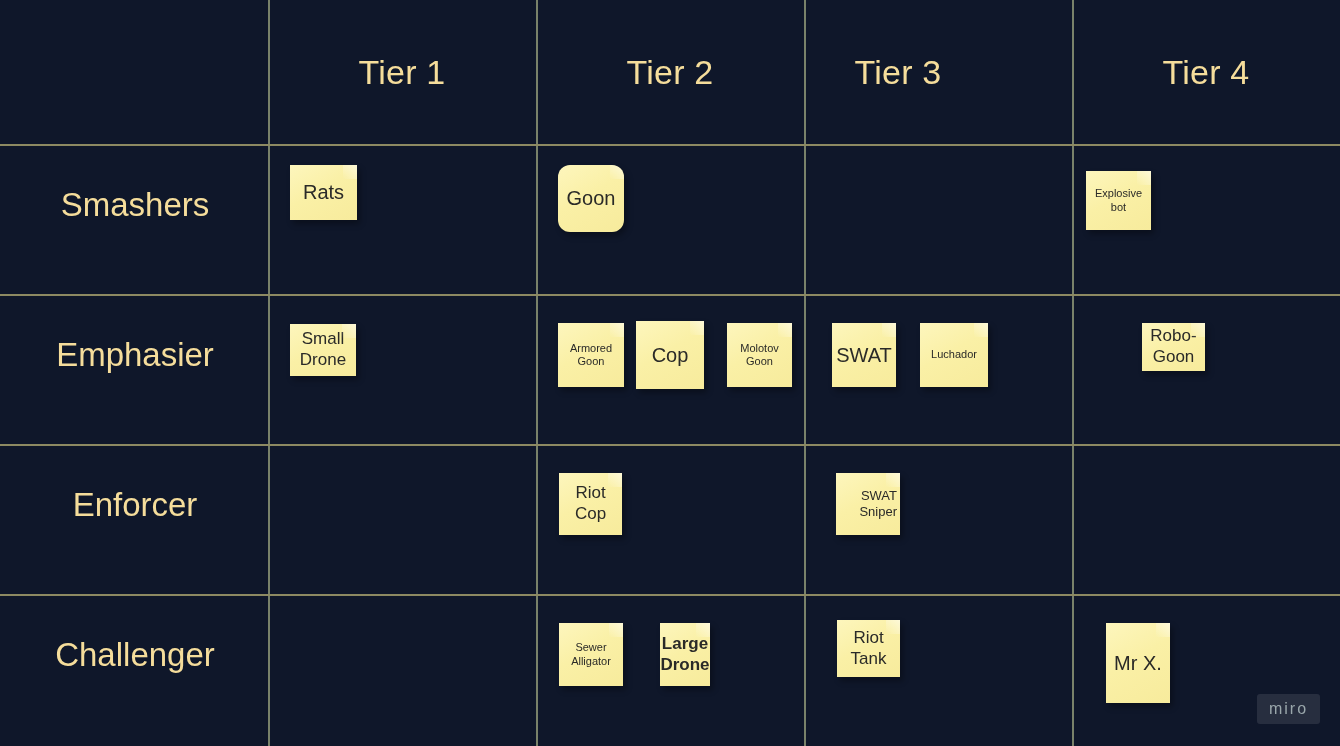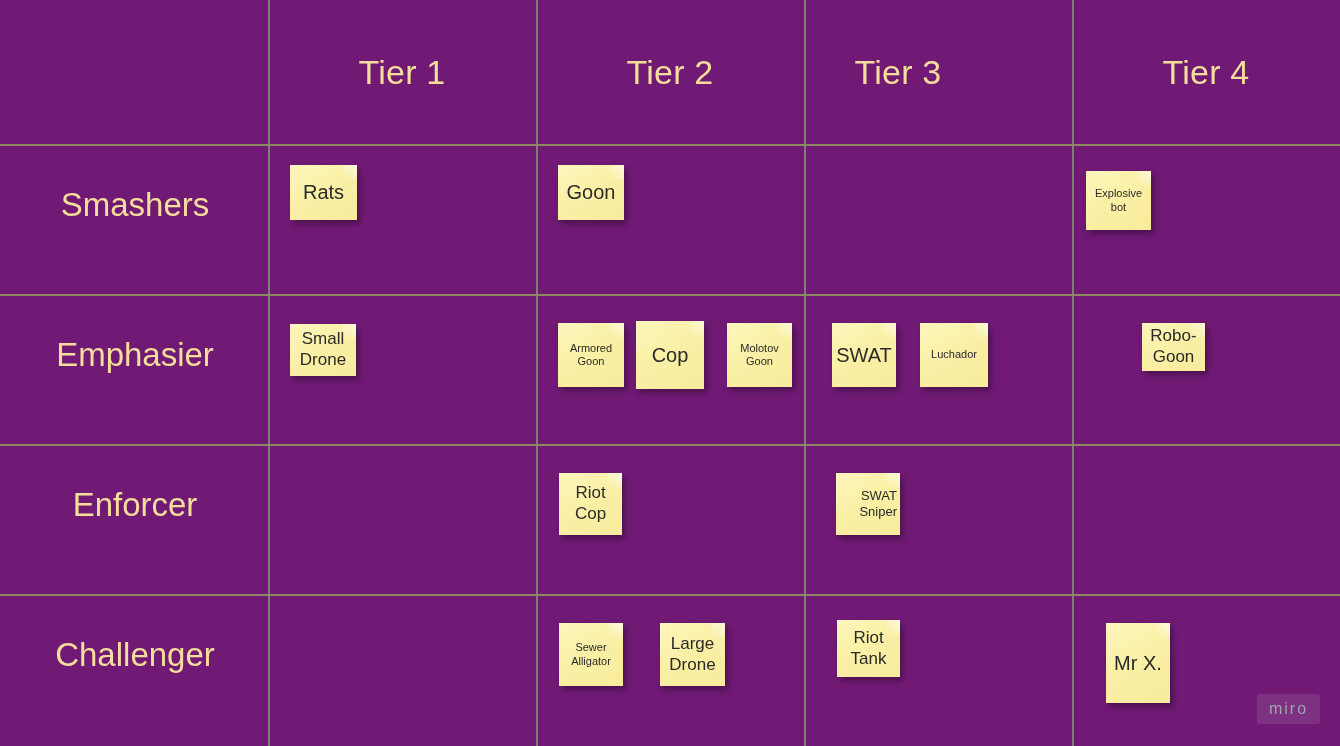--- a/index.html
+++ b/index.html
@@ -5,21 +5,21 @@
 <style>
   html, body {
     margin: 0;
     padding: 0;
     background: #1e3a42;
   }
   #board {
     position: relative;
     width: 1340px;
     height: 746px;
-    background: #701a75;
+    background: #0f172a;
     font-family: "Liberation Sans", sans-serif;
     overflow: hidden;
   }
 
   
   .vline {
     position: absolute;
     top: 0;
     width: 2px;
     height: 746px;
@@ -143,21 +143,21 @@
       <div class="row-label" style="top: 146px;">Smashers</div>
       <div class="row-label" style="top: 296px;">Emphasier</div>
       <div class="row-label" style="top: 446px;">Enforcer</div>
       <div class="row-label" style="top: 596px;">Challenger</div>
     </div>
 
   <div id="notes-layer">
       <div class="note sz-lg" style="left: 290px; top: 165px; width: 67px; height: 55px;">
         <span class="note-text">Rats</span>
       </div>
-      <div class="note sz-lg" style="left: 558px; top: 165px; width: 66px; height: 55px;">
+      <div class="note sz-lg" style="left: 558px; top: 165px; width: 66px; height: 67px; border-radius: 12px;">
         <span class="note-text">Goon</span>
       </div>
       <div class="note sz-xs" style="left: 1086px; top: 171px; width: 65px; height: 59px;">
         <span class="note-text">Explosive bot</span>
       </div>
       <div class="note sz-md" style="left: 290px; top: 324px; width: 66px; height: 52px;">
         <span class="note-text">Small Drone</span>
       </div>
       <div class="note sz-xs" style="left: 558px; top: 323px; width: 66px; height: 64px;">
         <span class="note-text">Armored Goon</span>
@@ -179,21 +179,21 @@
       </div>
       <div class="note sz-md" style="left: 559px; top: 473px; width: 63px; height: 62px;">
         <span class="note-text">Riot Cop</span>
       </div>
       <div class="note sz-sm" style="left: 836px; top: 473px; width: 64px; height: 62px;">
         <span class="note-text">SWAT Sniper</span>
       </div>
       <div class="note sz-xs" style="left: 559px; top: 623px; width: 64px; height: 63px;">
         <span class="note-text">Sewer Alligator</span>
       </div>
-      <div class="note sz-md" style="left: 660px; top: 623px; width: 65px; height: 63px;">
+      <div class="note sz-md" style="left: 660px; top: 623px; width: 50px; height: 63px; font-weight: bold;">
         <span class="note-text">Large Drone</span>
       </div>
       <div class="note sz-md" style="left: 837px; top: 620px; width: 63px; height: 57px;">
         <span class="note-text">Riot Tank</span>
       </div>
       <div class="note sz-lg" style="left: 1106px; top: 623px; width: 64px; height: 80px;">
         <span class="note-text">Mr X.</span>
       </div>
     </div>
 

